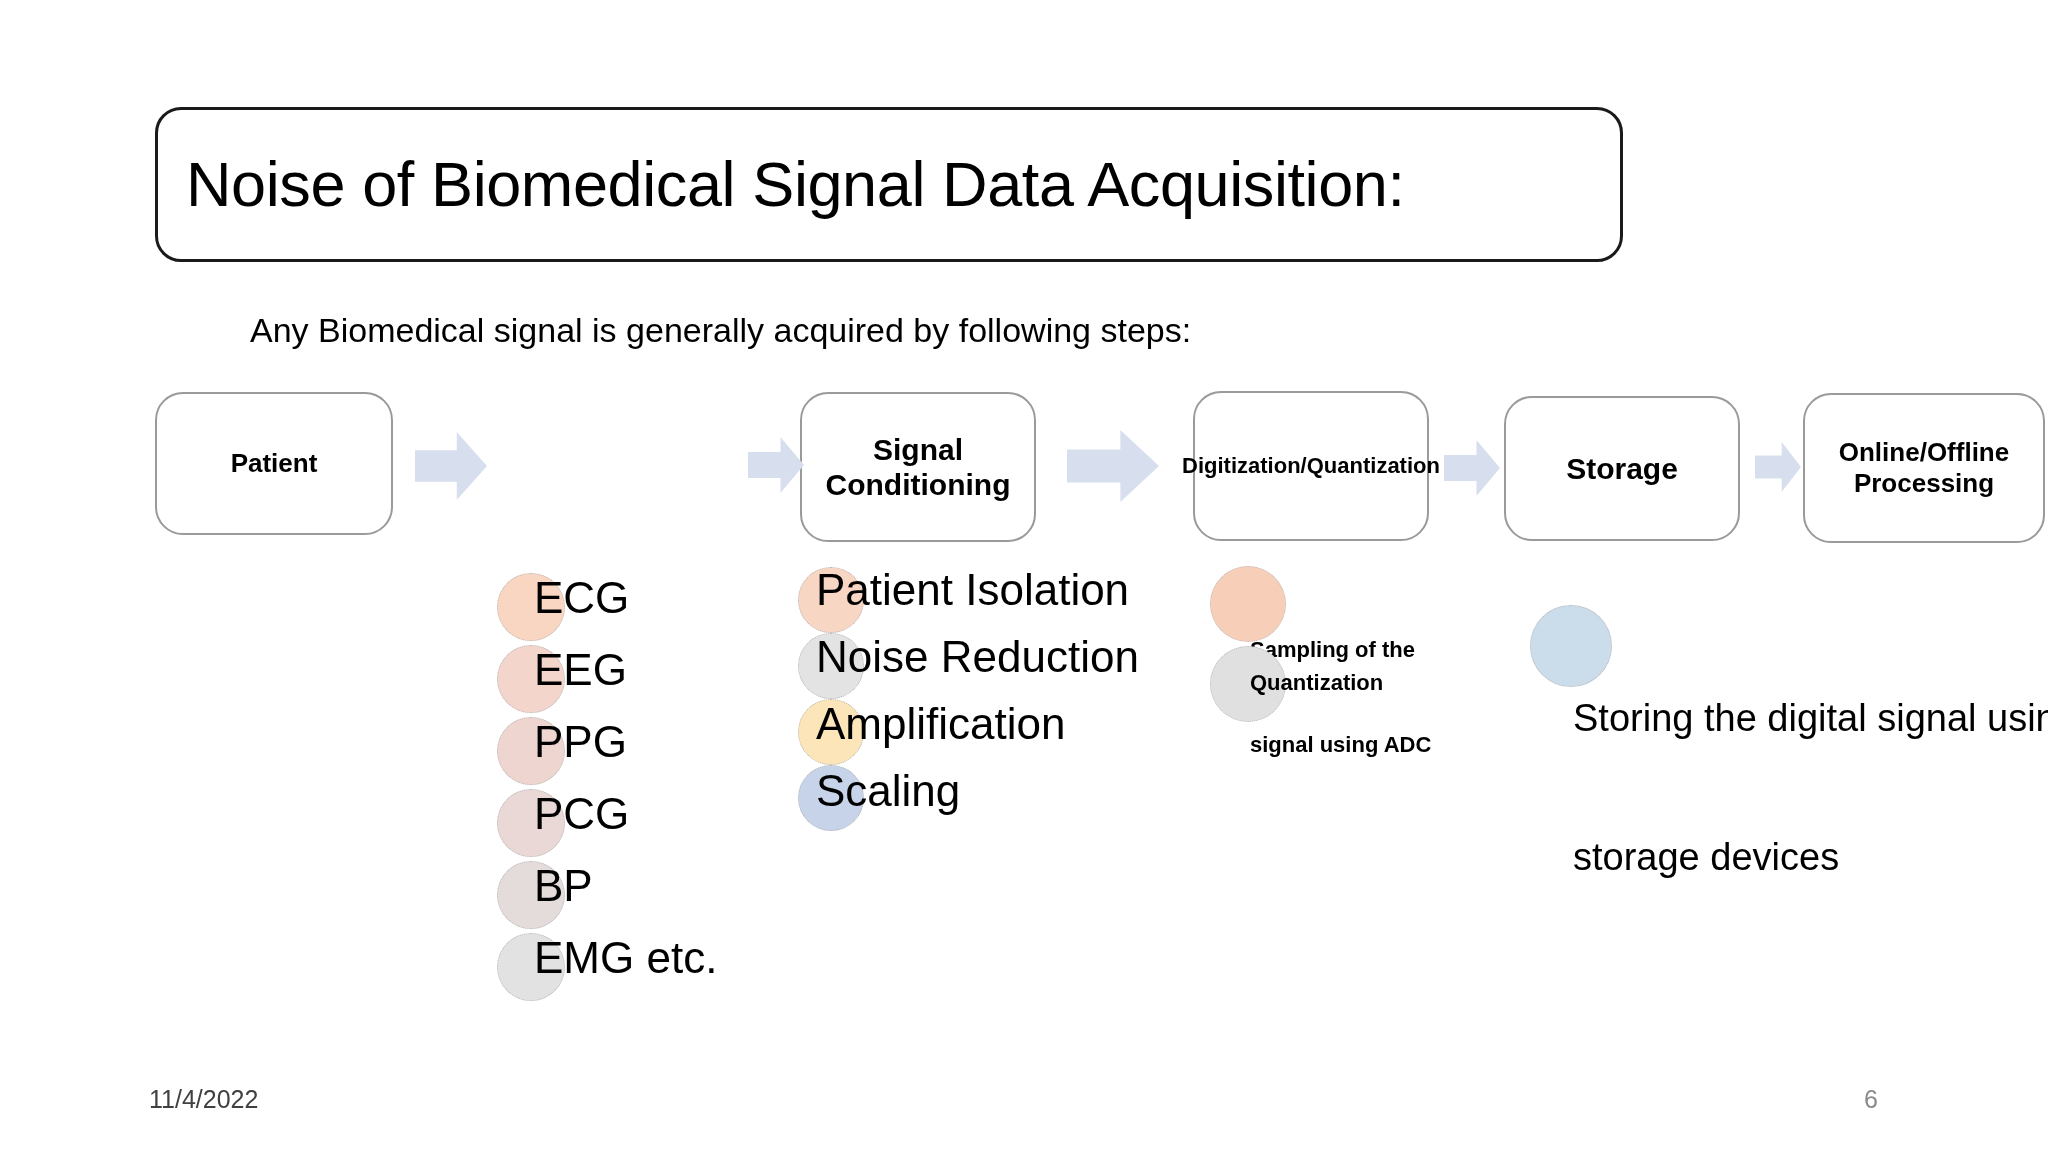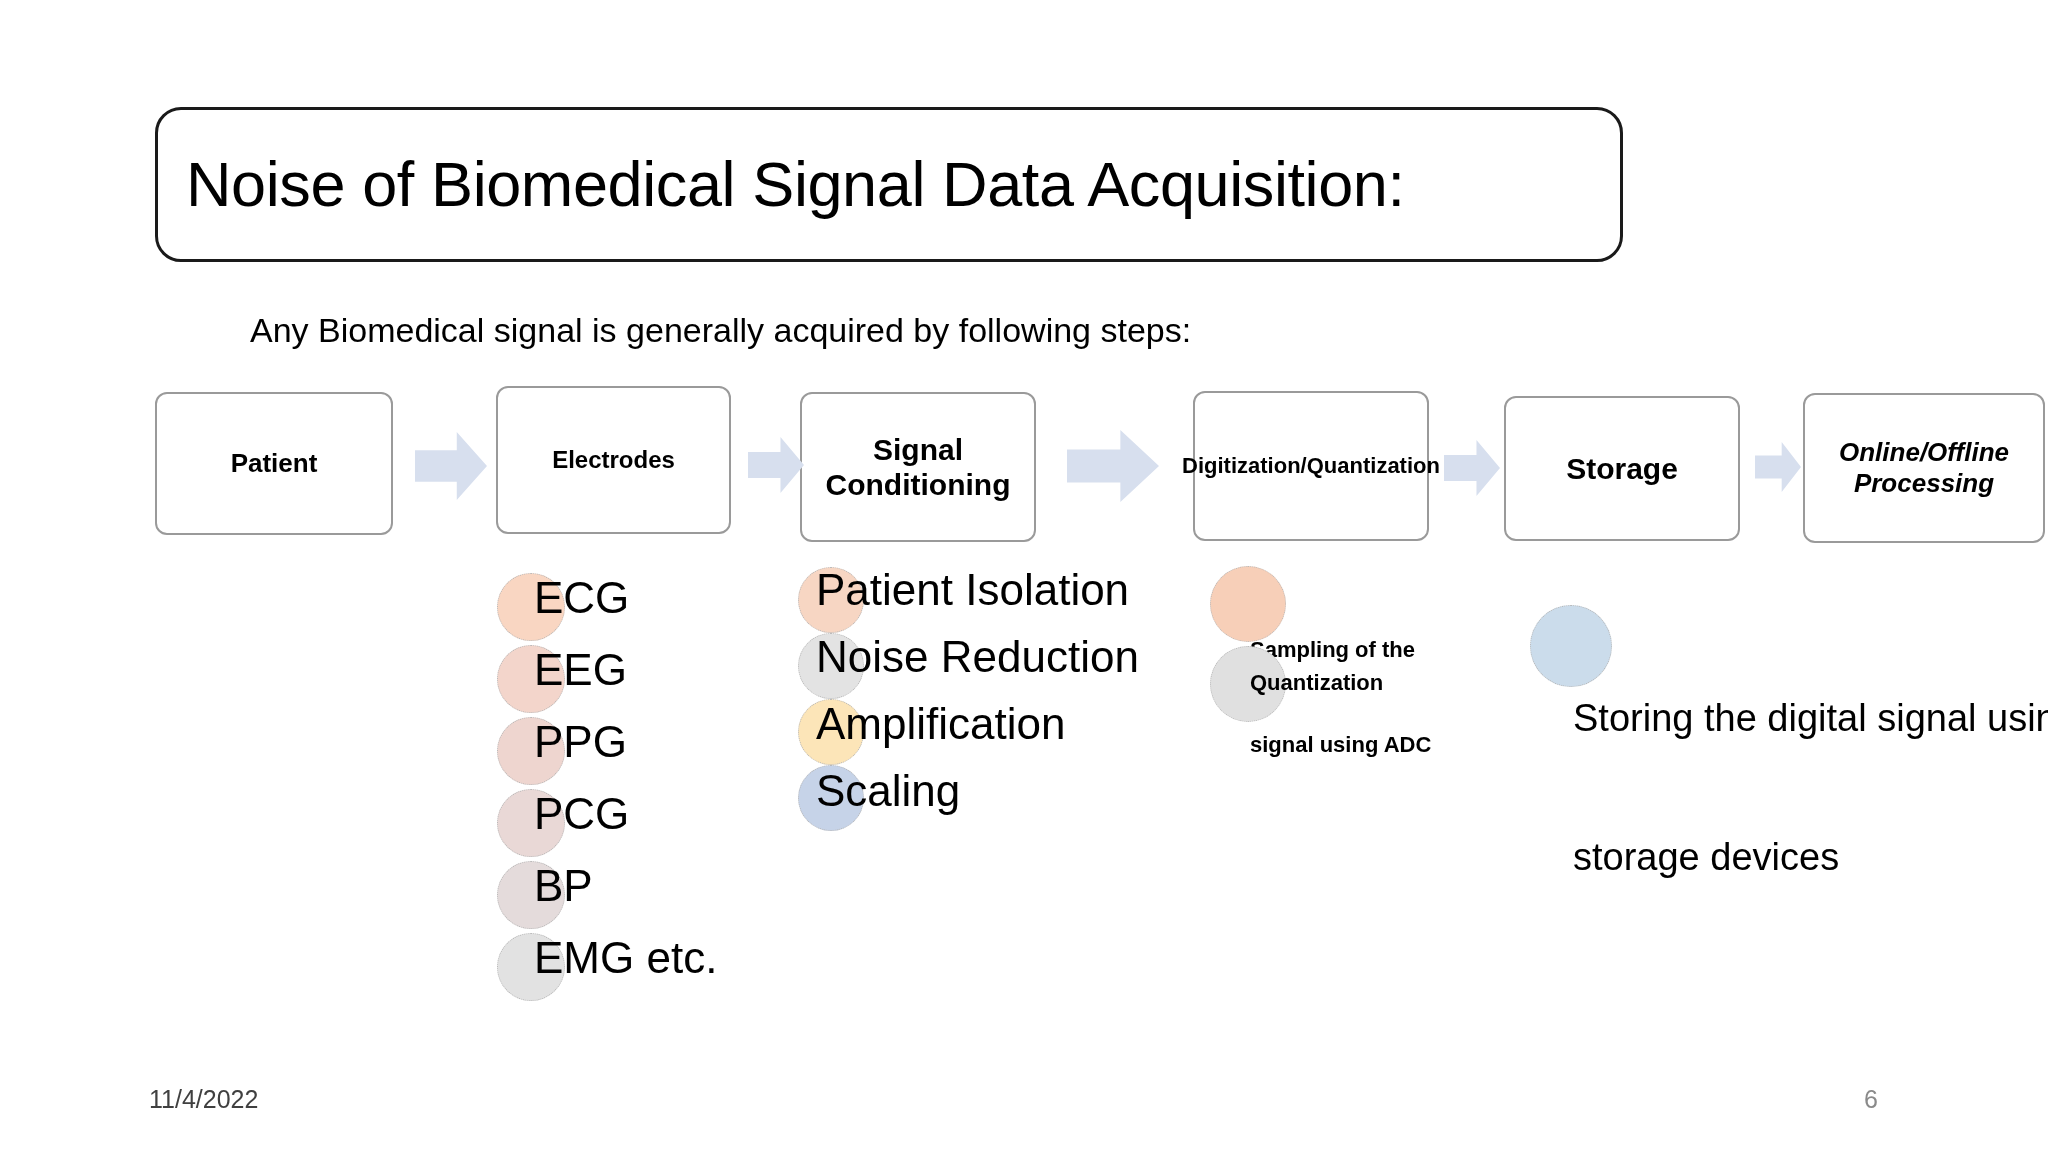--- a/index.html
+++ b/index.html
@@ -52,37 +52,37 @@
     font-size: 34px;
     color: #000000;
     white-space: nowrap;
   }
 
   
   .flow-box {
     position: absolute;
     box-sizing: border-box;
     border: 2px solid #9a9a9a;
-    border-radius: 12px;
+    border-radius: 28px;
     background: #ffffff;
     display: flex;
     align-items: center;
     justify-content: center;
     text-align: center;
     font-weight: bold;
     color: #000000;
     line-height: 1.18;
     padding: 4px 21px;
   }
   .fb-patient       { left: 155px;  top: 392px; width: 238px; height: 143px; font-size: 26px; }
   .fb-electrodes    { left: 496px;  top: 386px; width: 235px; height: 148px; font-size: 24px; }
   .fb-signalcond    { left: 800px;  top: 392px; width: 236px; height: 150px; font-size: 30px; }
   .fb-digitization  { left: 1193px; top: 391px; width: 236px; height: 150px; font-size: 22px; }
   .fb-storage       { left: 1504px; top: 396px; width: 236px; height: 145px; font-size: 30px; }
-  .fb-processing    { left: 1803px; top: 393px; width: 242px; height: 150px; font-size: 26px; font-style: italic; }
+  .fb-processing    { left: 1803px; top: 393px; width: 242px; height: 150px; font-size: 26px; }
 
   
   .arrow {
     position: absolute;
     background: #d7dfee;
     clip-path: polygon(0% 27%, 58% 27%, 58% 0%, 100% 50%, 58% 100%, 58% 73%, 0% 73%);
   }
   .ar1 { left: 415px;  top: 432px; width: 72px;  height: 68px; }
   .ar2 { left: 748px;  top: 437px; width: 56px;  height: 56px; }
   .ar3 { left: 1067px; top: 430px; width: 92px;  height: 72px; }
@@ -139,21 +139,20 @@
 
 <div id="slide" style="background: rgb(255, 255, 255);">
 
   <div class="title-box">
     <div class="title-text">Noise of Biomedical Signal Data Acquisition:</div>
   </div>
 
   <div class="subtitle">Any Biomedical signal is generally acquired by following steps:</div>
 
   <div class="flow-box fb-patient" style="border-color: rgb(154, 154, 154);">Patient</div>
-  <div class="flow-box fb-electrodes" style="border-color: rgb(154, 154, 154);">Electrodes</div>
   <div class="flow-box fb-signalcond" style="border-color: rgb(154, 154, 154);">Signal Conditioning</div>
   <div class="flow-box fb-storage" style="border-color: rgb(154, 154, 154);">Storage</div>
   <div class="flow-box fb-digitization" style="border-color: rgb(154, 154, 154);">Digitization/Quantization</div>
   <div class="flow-box fb-processing" style="border-color: rgb(154, 154, 154);">Online/Offline Processing</div>
 
   <div class="arrow ar1" style="background: rgb(215, 223, 238);"></div>
   <div class="arrow ar2" style="background: rgb(215, 223, 238);"></div>
   <div class="arrow ar3" style="background: rgb(215, 223, 238);"></div>
   <div class="arrow ar4" style="background: rgb(215, 223, 238);"></div>
   <div class="arrow ar5" style="background: rgb(215, 223, 238);"></div>

